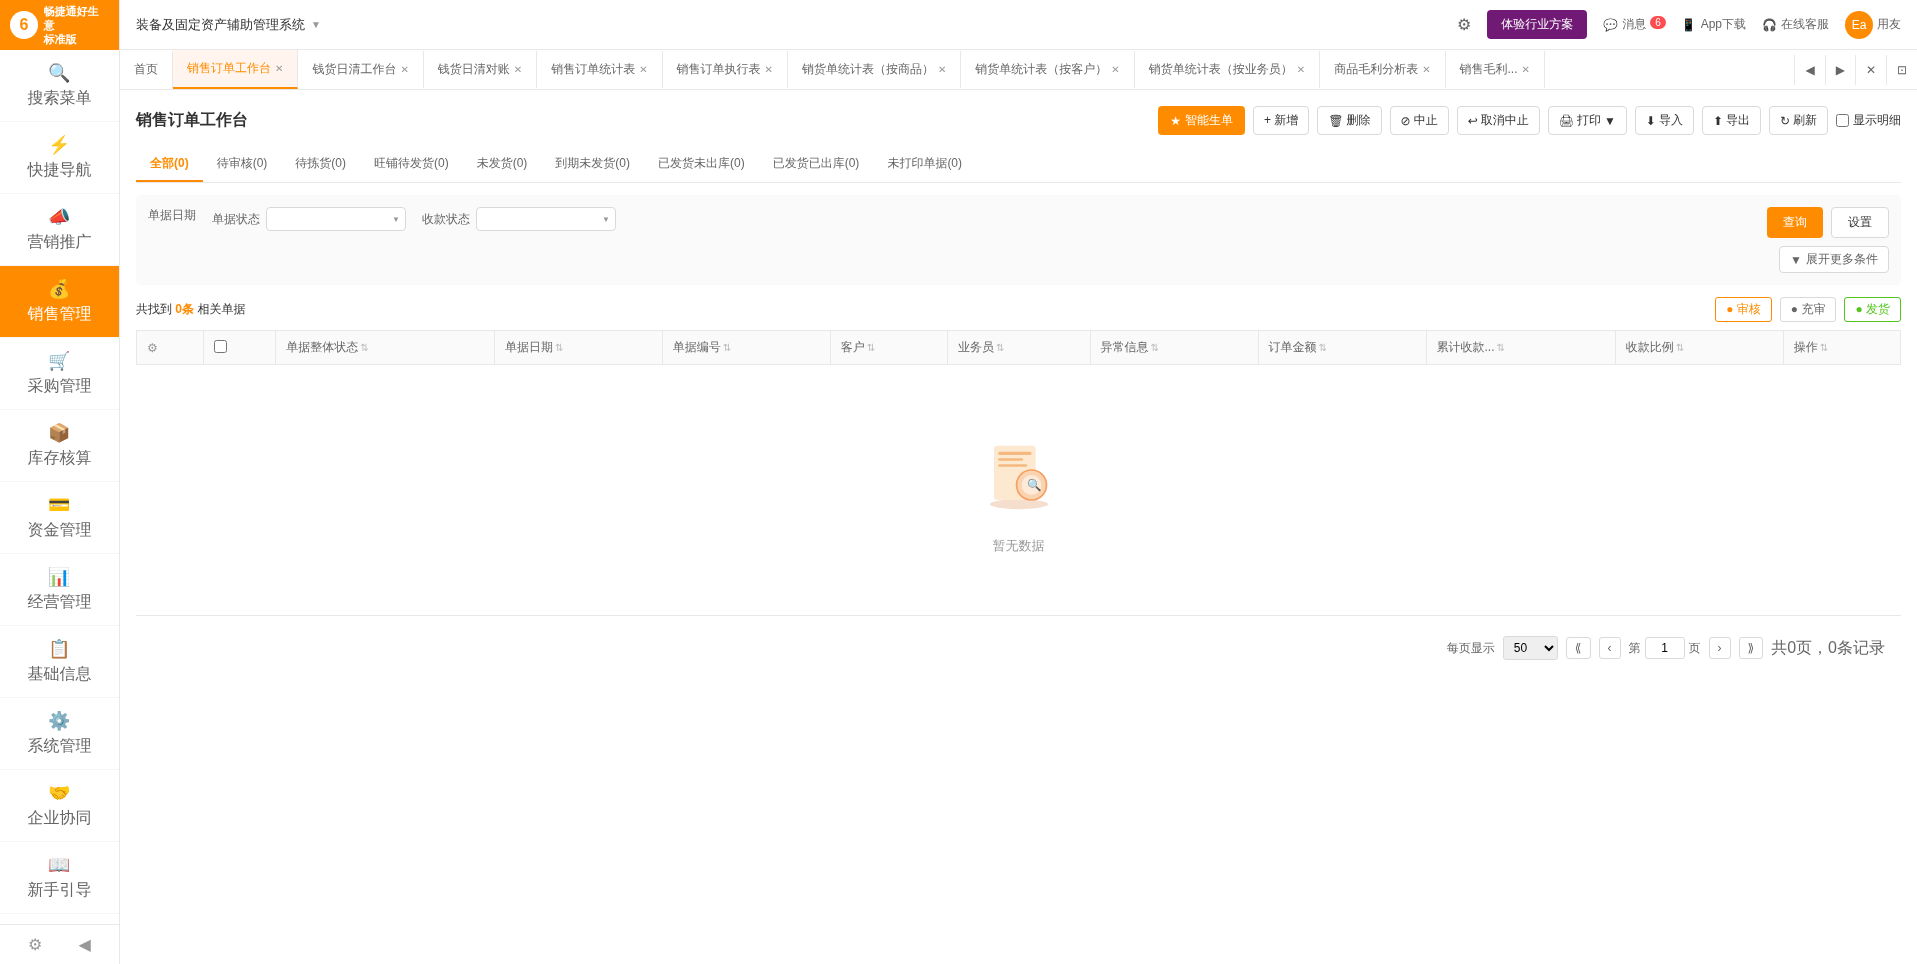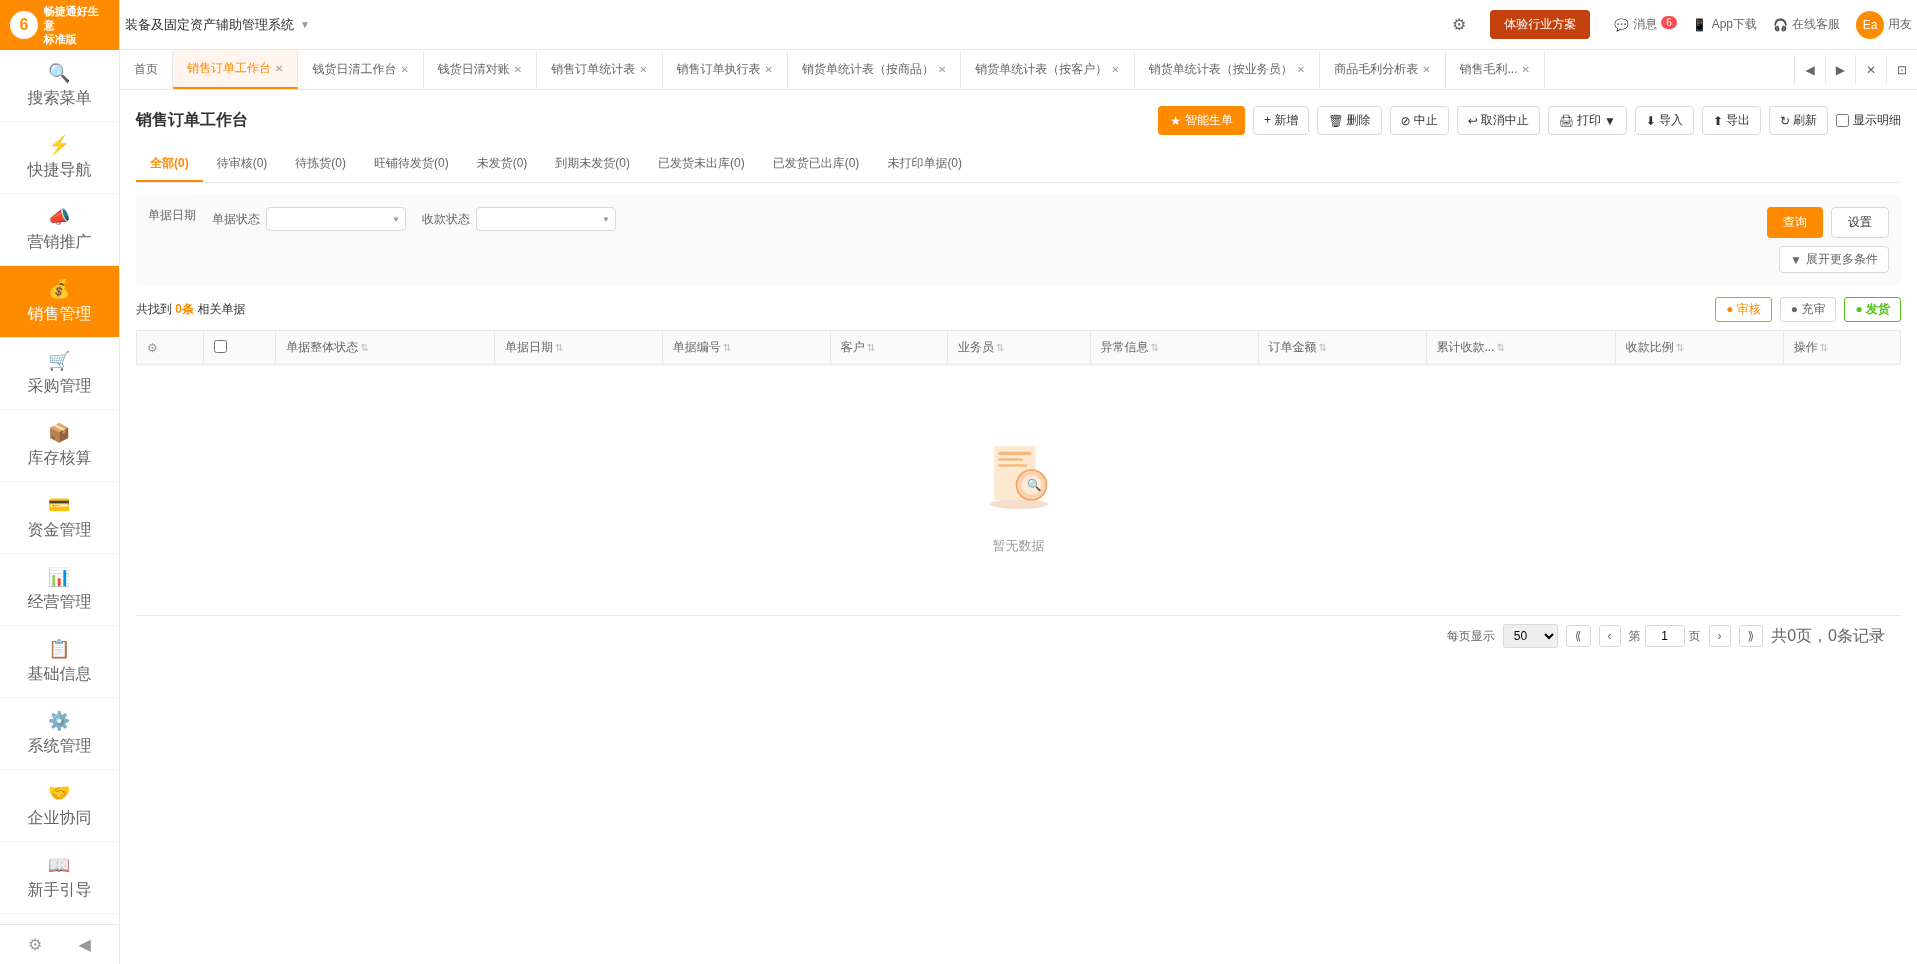--- a/index.html
+++ b/index.html
@@ -15,24 +15,24 @@
     .sidebar-item.active { color: #fff; background: #ff8c00; }
     .sidebar-item .icon { font-size: 18px; }
     .sidebar-item .label { font-size: 16px; text-align: left; }
     .sidebar-bottom { padding: 10px; display: flex; align-items: center; justify-content: space-around; border-top: 1px solid #e8e8e8; }
     .sidebar-bottom .btn { cursor: pointer; color: #999; font-size: 16px; }
 
     
     .main { flex: 1; display: flex; flex-direction: column; overflow: hidden; }
 
     
-    .top-header { background: #fff; height: 50px; display: flex; align-items: center; padding: 0 5px; border-bottom: 1px solid #e8e8e8; gap: 24px; }
+    .top-header { background: #fff; height: 50px; display: flex; align-items: center; padding: 0 16px; border-bottom: 1px solid #e8e8e8; gap: 16px; }
     .system-name { color: #333; font-size: 13px; flex: 1; display: flex; align-items: center; gap: 6px; }
     .system-name .chevron { color: #999; font-size: 10px; }
-    .btn-experience { background: #c2410c; color: #fff; border: none; border-radius: 4px; padding: 6px 14px; cursor: pointer; font-size: 12px; }
+    .btn-experience { background: #701a75; color: #fff; border: none; border-radius: 4px; padding: 6px 14px; cursor: pointer; font-size: 12px; }
     .header-actions { display: flex; align-items: center; gap: 16px; color: #666; font-size: 12px; }
     .header-actions .action-item { display: flex; align-items: center; gap: 4px; cursor: pointer; }
     .badge { background: #ff4d4f; color: #fff; border-radius: 10px; padding: 1px 5px; font-size: 10px; position: relative; top: -2px; }
     .settings-icon { font-size: 16px; cursor: pointer; color: #666; }
     .user-avatar { width: 28px; height: 28px; background: #ff8c00; border-radius: 50%; display: flex; align-items: center; justify-content: center; color: #fff; font-size: 12px; }
 
     
     .tab-bar { background: #fff; display: flex; align-items: center; border-bottom: 1px solid #e8e8e8; overflow: hidden; min-height: 40px; }
     .tab-item { display: flex; align-items: center; padding: 10px 14px; cursor: pointer; white-space: nowrap; color: #666; border-right: 1px solid #e8e8e8; gap: 4px; font-size: 12px; flex-shrink: 0; }
     .tab-item.active { color: #ff8c00; background: #fff5ee; border-bottom: 2px solid #ff8c00; }
@@ -75,37 +75,37 @@
     
     .btn-query { background: #ff8c00; color: #fff; border: none; border-radius: 4px; padding: 6px 16px; cursor: pointer; font-size: 12px; }
     .btn-settings-form { background: #fff; color: #333; border: 1px solid #d9d9d9; border-radius: 4px; padding: 6px 16px; cursor: pointer; font-size: 12px; }
 
     
     .results-header { display: flex; align-items: center; justify-content: space-between; margin-bottom: 8px; }
     .result-actions { display: flex; gap: 8px; }
     .btn-result-action { padding: 3px 10px; border-radius: 3px; cursor: pointer; font-size: 12px; border: 1px solid; }
     .btn-audit { color: #ff8c00; border-color: #ff8c00; background: #fff; }
     .btn-cancel { color: #666; border-color: #d9d9d9; background: #fff; }
-    .btn-send { color: #52c41a; border-color: #52c41a; background: #fff; font-weight: bold; }
+    .btn-send { color: #52c41a; border-color: #52c41a; background: #fff; }
 
     
     .data-table { width: 100%; border-collapse: collapse; font-size: 12px; }
     .data-table th { background: #fafafa; border: 1px solid #e8e8e8; padding: 8px 10px; text-align: left; color: #666; white-space: nowrap; font-weight: normal; }
     .data-table td { border: 1px solid #e8e8e8; padding: 8px 10px; color: #333; }
     .data-table th .sort-icon { color: #bbb; font-size: 10px; margin-left: 2px; }
     .table-checkbox { margin: 0; }
     .table-gear { color: #999; cursor: pointer; }
 
     
     .empty-state { display: flex; flex-direction: column; align-items: center; justify-content: center; padding: 60px 0; }
     .empty-icon { width: 100px; height: 100px; margin-bottom: 12px; }
     .empty-text { color: #999; font-size: 13px; }
 
     
-    .pagination { display: flex; align-items: center; justify-content: flex-end; padding: 8px 16px; gap: 8px; border-top: 1px solid #e8e8e8; background: #fff; }
+    .pagination { display: flex; align-items: center; justify-content: flex-end; padding: 20px 16px; gap: 8px; border-top: 1px solid #e8e8e8; background: #fff; }
     .pagination-label { color: #666; font-size: 12px; }
     .pagination-select { border: 1px solid #d9d9d9; border-radius: 3px; padding: 3px 6px; font-size: 12px; }
     .pagination-btn { border: 1px solid #d9d9d9; background: #fff; color: #666; cursor: pointer; padding: 3px 8px; border-radius: 3px; font-size: 12px; }
     .pagination-btn:disabled { color: #ccc; cursor: not-allowed; }
     .pagination-info { color: #666; font-size: 12px; display: flex; align-items: center; gap: 4px; }
     .pagination-input { border: 1px solid #d9d9d9; border-radius: 3px; padding: 3px 6px; font-size: 12px; width: 40px; text-align: center; }
     .total-count { color: #666; font-size: 16px; }
 
     
     .scroll-area { overflow-x: auto; }

